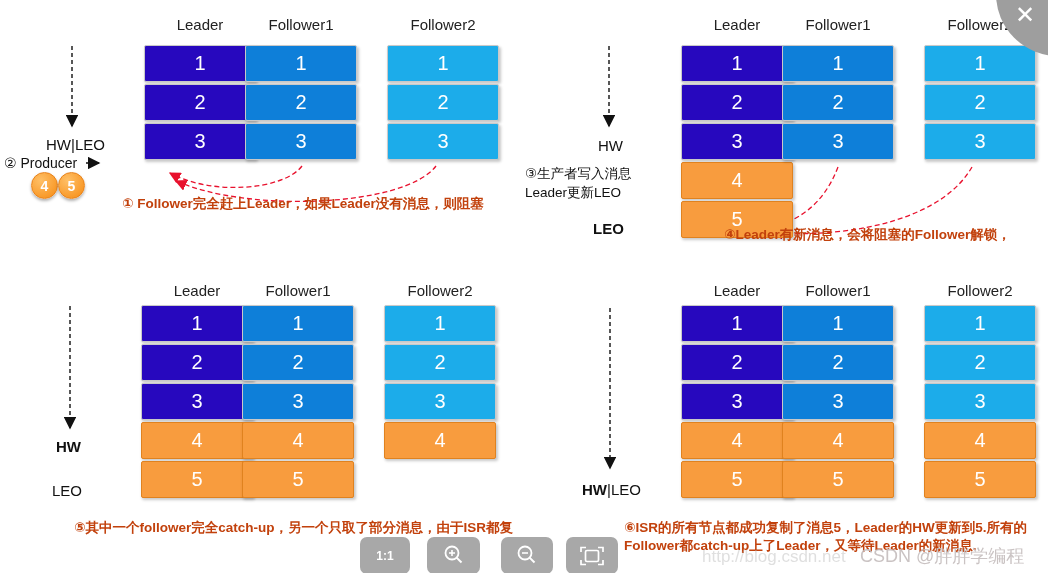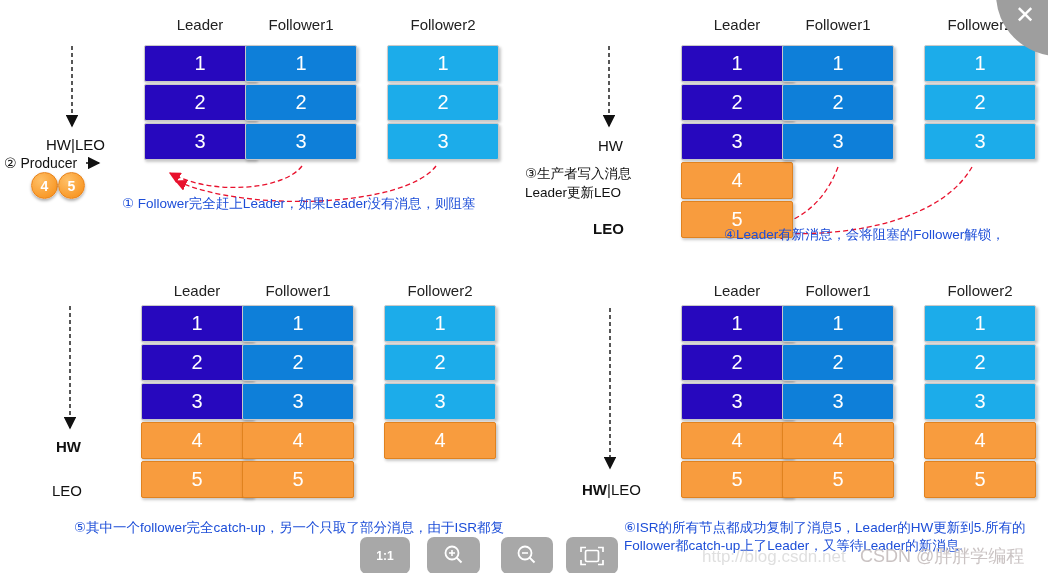--- a/index.html
+++ b/index.html
@@ -44,21 +44,21 @@
   
   .lbl{position:absolute;font-size:15px;color:#111;white-space:nowrap;z-index:2;}
   .b{font-weight:bold;}
   #lbl-p1-hwleo{left:46px;top:136px;}
   #lbl-p1-producer{left:4px;top:155px;font-size:14px;}
   .ball{position:absolute;width:25px;height:25px;border-radius:50%;z-index:2;
         background:radial-gradient(circle at 35% 30%,#ffc067,#f68b12);
         border:1px solid #e8821a;box-shadow:0 2px 3px rgba(0,0,0,.3);
         color:#fff;font-size:14px;font-weight:bold;display:flex;align-items:center;justify-content:center;}
   #ball4{left:31px;top:172px;} #ball5{left:58px;top:172px;}
-  .cap{position:absolute;font-size:13.5px;color:#1d4ed8;z-index:2;}
+  .cap{position:absolute;font-size:13.5px;color:#c2410c;z-index:2;font-weight:bold;}
   .cap div{white-space:nowrap;}
   #cap-p1{left:122px;top:195px;}
   #lbl-p2-hw{left:598px;top:137px;}
   #note-p2{left:525px;top:164px;font-size:13.5px;line-height:19px;z-index:2;position:absolute;white-space:nowrap;}
   #lbl-p2-leo{left:593px;top:220px;font-weight:bold;}
   #cap-p2{left:724px;top:226px;line-height:17.5px;}
   #lbl-p3-hw{left:56px;top:438px;font-weight:bold;}
   #lbl-p3-leo{left:52px;top:482px;}
   #cap-p3{left:74px;top:519px;line-height:18px;}
   #lbl-p4-hwleo{left:582px;top:481px;}

